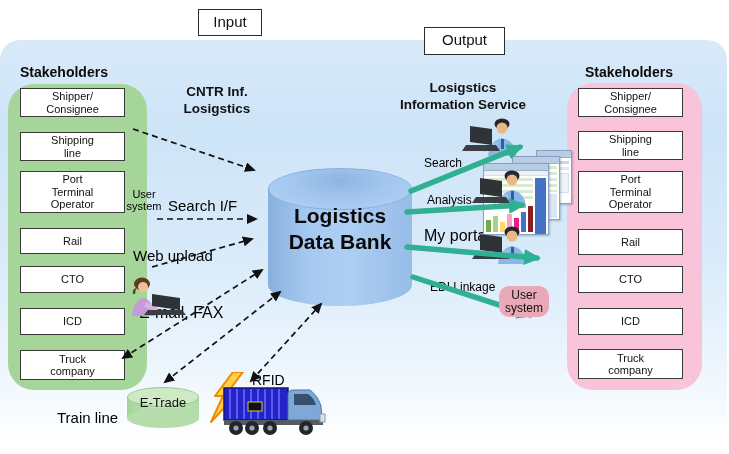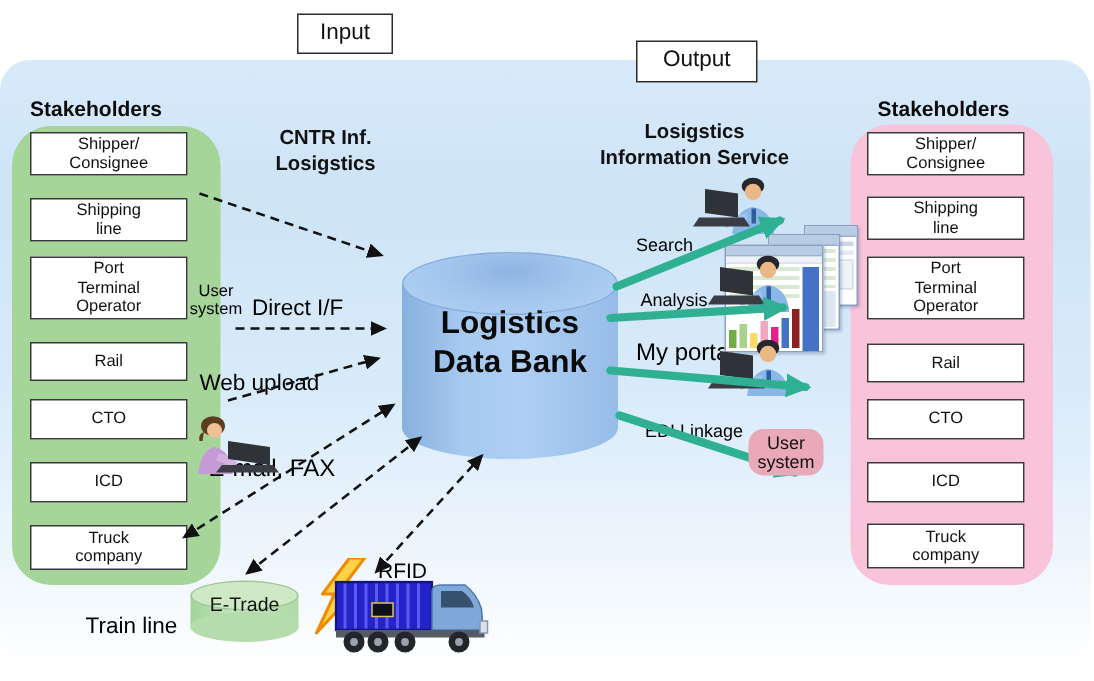--- a/index.html
+++ b/index.html
@@ -87,21 +87,21 @@
   <div class="abs sbox" style="left:578px;top:229px;height:24px;">Rail</div>
   <div class="abs sbox" style="left:578px;top:266px;height:25px;">CTO</div>
   <div class="abs sbox" style="left:578px;top:308px;height:25px;">ICD</div>
   <div class="abs sbox" style="left:578px;top:349px;height:28px;">Truck
 company</div>
 
   <div class="abs h-bold ml" style="left:163px;top:83px;width:108px;">CNTR Inf.
 Losigstics</div>
   <div class="abs lab ml" style="left:122px;top:189px;width:44px;font-size:11px;line-height:11.5px;text-align:center;">User
 system</div>
-  <div class="abs lab" style="left:168px;top:197px;font-size:15px;">Direct I/F</div>
+  <div class="abs lab" style="left:168px;top:197px;font-size:15px;">Search I/F</div>
   <div class="abs lab" style="left:133px;top:247px;font-size:15px;">Web upload</div>
   <div class="abs lab" style="left:139px;top:304px;font-size:16px;">E-mail, FAX</div>
   <div class="abs lab" style="left:57px;top:409px;font-size:15px;">Train line</div>
   <div class="abs lab" style="left:252px;top:372px;font-size:14px;">RFID</div>
 
   <div class="abs h-bold ml" style="left:378px;top:79px;width:170px;">Losigstics
 Information Service</div>
   <div class="abs lab" style="left:424px;top:156px;font-size:12px;">Search</div>
   <div class="abs lab" style="left:427px;top:193px;font-size:12px;">Analysis</div>
   <div class="abs lab" style="left:424px;top:227px;font-size:16px;">My portal</div>

